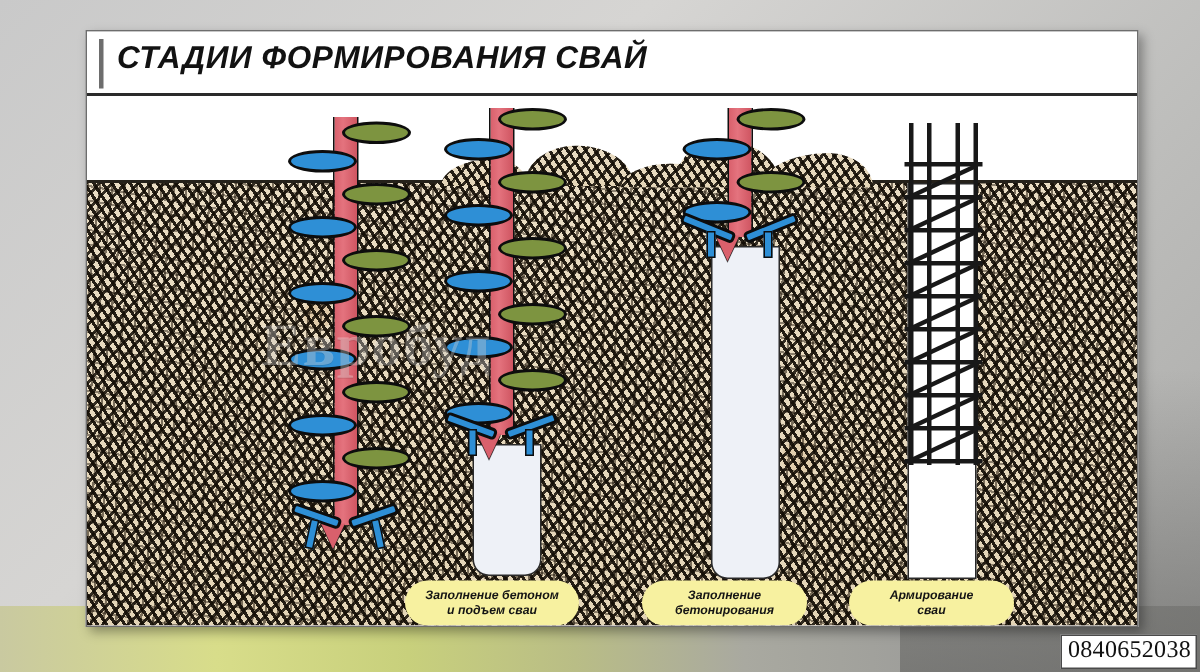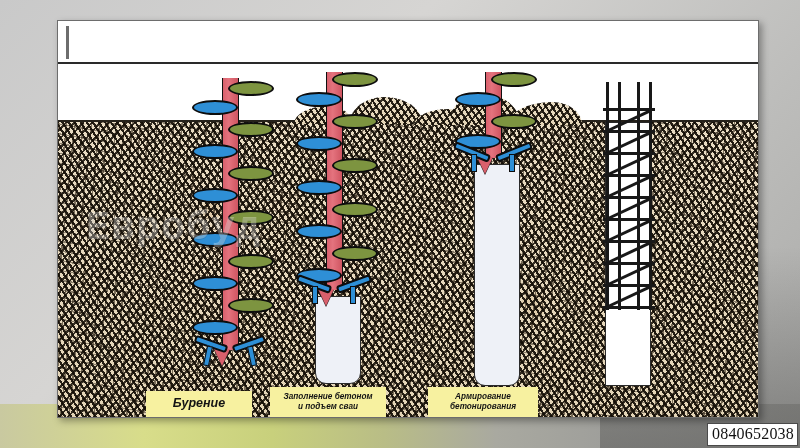--- a/index.html
+++ b/index.html
@@ -117,40 +117,41 @@
   .diag{position:absolute;height:3px;background:#181818;transform-origin:0 50%;}
   
   .caption{
     position:absolute;background:#f7f1a0;
     color:#141414;font-family:"Liberation Sans", sans-serif;
     font-style:italic;font-weight:bold;
     display:flex;align-items:center;justify-content:center;text-align:center;
     line-height:1.22;box-sizing:border-box;
   }
   .cap-1{font-size:12.5px;}
-  .cap-s{font-size:8.2px;}
+  .cap-s{font-size:8.2px;border-radius:15px;}
   
   #scene-watermark{
     position:absolute;left:28px;top:142px;width:330px;height:60px;
-    font-family:Liberation Mono, monospace;font-weight:bold;font-size:40px;
+    font-family:Liberation Serif, serif;font-weight:bold;font-size:40px;
     color:rgba(255,255,255,.30);letter-spacing:1px;
     text-shadow:0 1px 0 rgba(0,0,0,.10);
-    pointer-events:none;white-space:nowrap;overflow:hidden;
+    pointer-events:none;white-space:nowrap;overflow:hidden;text-align:center;
   }
 </style>
 </head>
 <body>
 
 <div id="bottom-strip"></div>
 <div id="corner-dark"></div>
 
 <div id="card">
 
   <div id="title-band">
     <div class="accent"></div>
+    <div id="title-text">СТАДИИ ФОРМИРОВАНИЯ СВАЙ</div>
   </div>
 
   <div id="scene">
 
     <div class="soil" id="soil-main"></div>
     <div id="ground-line"></div>
 
     <div class="mound" style="left:236px;top:42px;width:58px;height:18px;border-radius:60% 40% 0 0 / 100% 100% 0 0;"></div>
     <div class="mound" style="left:292px;top:33px;width:72px;height:27px;border-radius:50% 55% 0 0 / 100% 100% 0 0;"></div>
     <div class="mound" style="left:356px;top:45px;width:62px;height:16px;border-radius:55% 45% 0 0 / 100% 100% 0 0;"></div>
@@ -243,33 +244,34 @@
       <div class="diag" style="left:5px;top:70px;width:48px;transform:rotate(-25deg);"></div>
       <div class="diag" style="left:5px;top:92px;width:48px;transform:rotate(-25deg);"></div>
       <div class="diag" style="left:5px;top:114px;width:48px;transform:rotate(-25deg);"></div>
       <div class="diag" style="left:5px;top:136px;width:48px;transform:rotate(-25deg);"></div>
       <div class="diag" style="left:5px;top:158px;width:48px;transform:rotate(-25deg);"></div>
       <div class="diag" style="left:5px;top:180px;width:48px;transform:rotate(-25deg);"></div>
       <div class="diag" style="left:5px;top:202px;width:48px;transform:rotate(-25deg);"></div>
       <div class="diag" style="left:5px;top:224px;width:48px;transform:rotate(-25deg);"></div>
     </div>
 
-    <div class="caption cap-1" style="left:88px;top:327px;width:106px;height:26px;">
-      <span>Бурение</span>
-    </div>
 
     <div class="caption cap-s" style="left:212px;top:323px;width:116px;height:30px;flex-direction:column;">
       <span>Заполнение бетоном</span>
       <span>и подъем сваи</span>
     </div>
 
     <div class="caption cap-s" style="left:370px;top:323px;width:110px;height:30px;flex-direction:column;">
+      <span>Заполнение</span>
+      <span>бетонирования</span>
+    </div>
+
+    <div class="caption cap-s" style="left:508px;top:323px;width:110px;height:30px;flex-direction:column;">
       <span>Армирование</span>
-      <span>бетонирования</span>
-    </div>
-
+      <span>сваи</span>
+    </div>
 
     <div id="scene-watermark">Евробуд</div>
 
   </div>
 </div>
 
 <div id="phone-badge">0840652038</div>
 
 </body></html>

